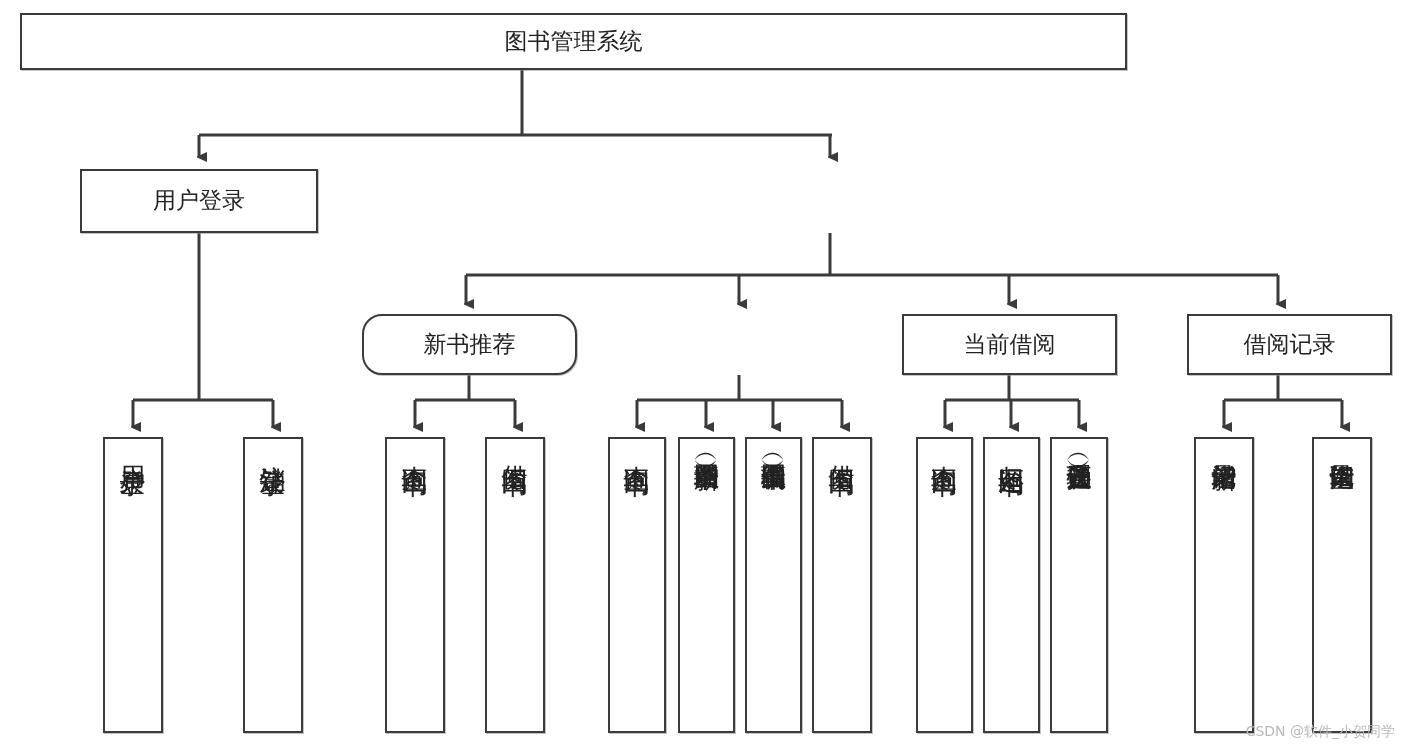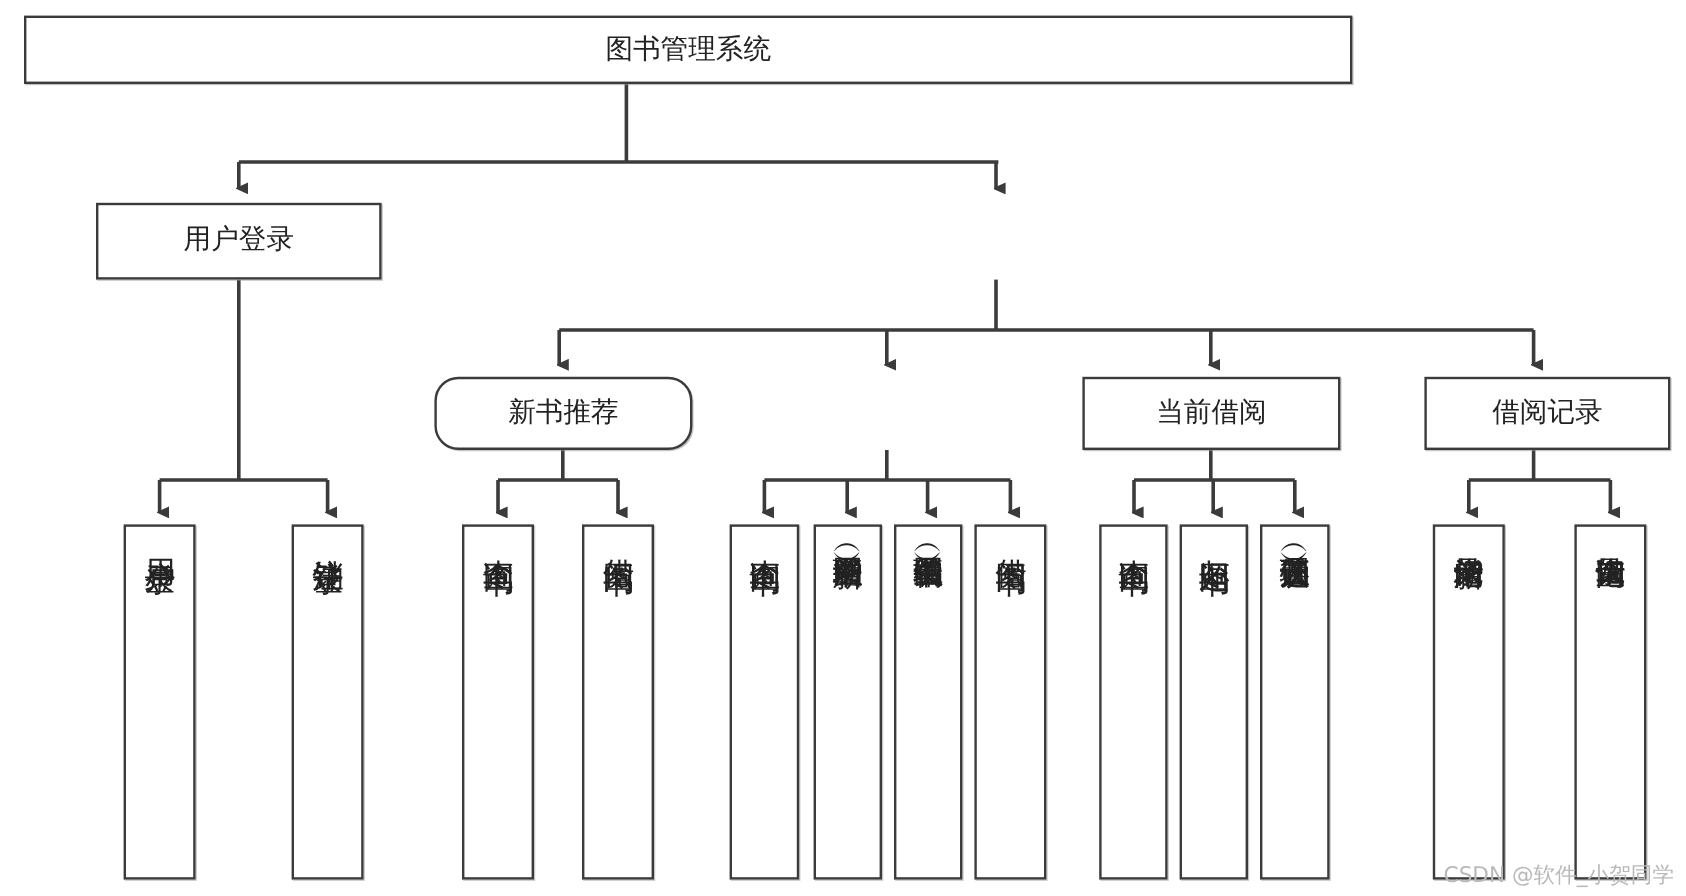--- a/index.html
+++ b/index.html
@@ -59,21 +59,21 @@
     white-space: nowrap;
   }
   .node.vertical.tight .label {
     font-size: 25px;
     letter-spacing: 0px;
   }
   .watermark {
     position: absolute;
     right: 10px;
     bottom: 6px;
-    font-size: 18px;
+    font-size: 14px;
     color: #b9b9b9;
     white-space: nowrap;
     user-select: none;
   }
 </style>
 </head>
 <body>
 
 <div id="canvas">
 

